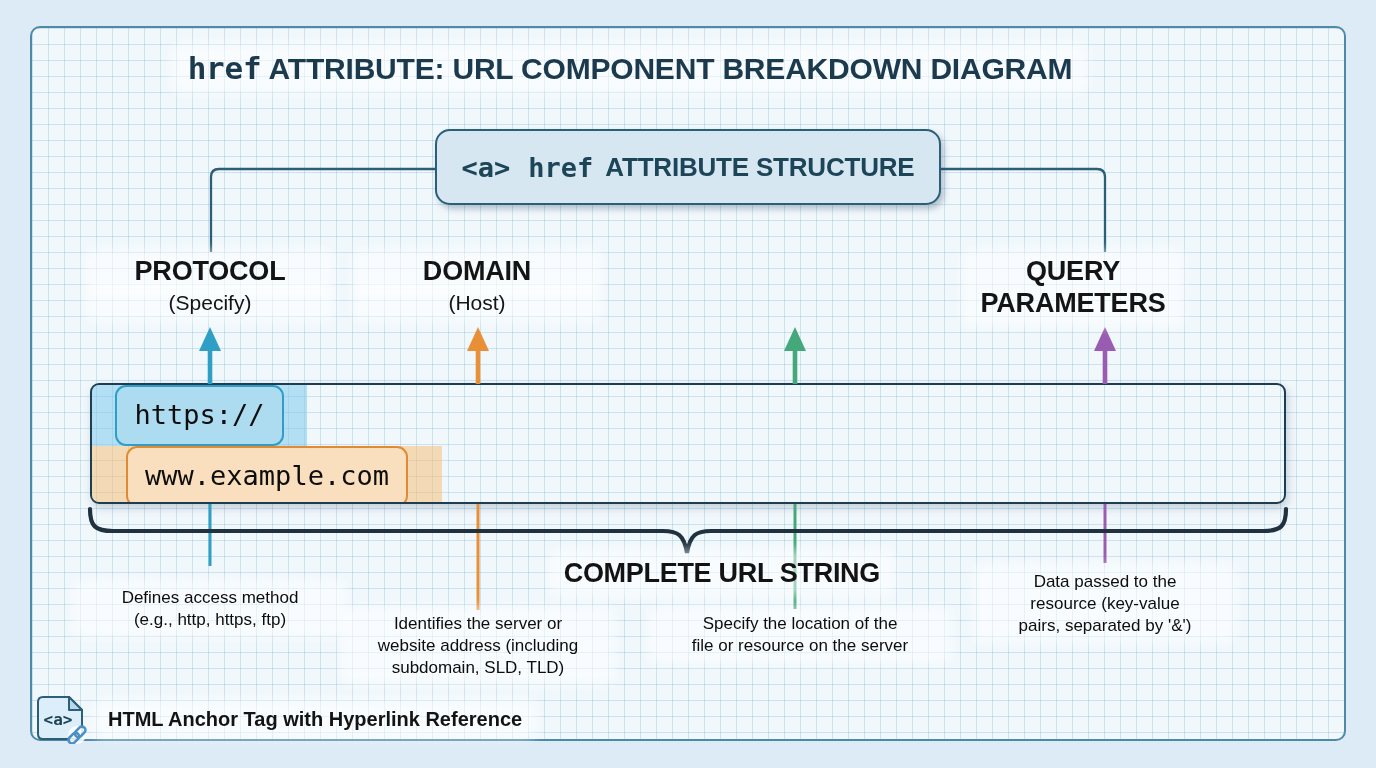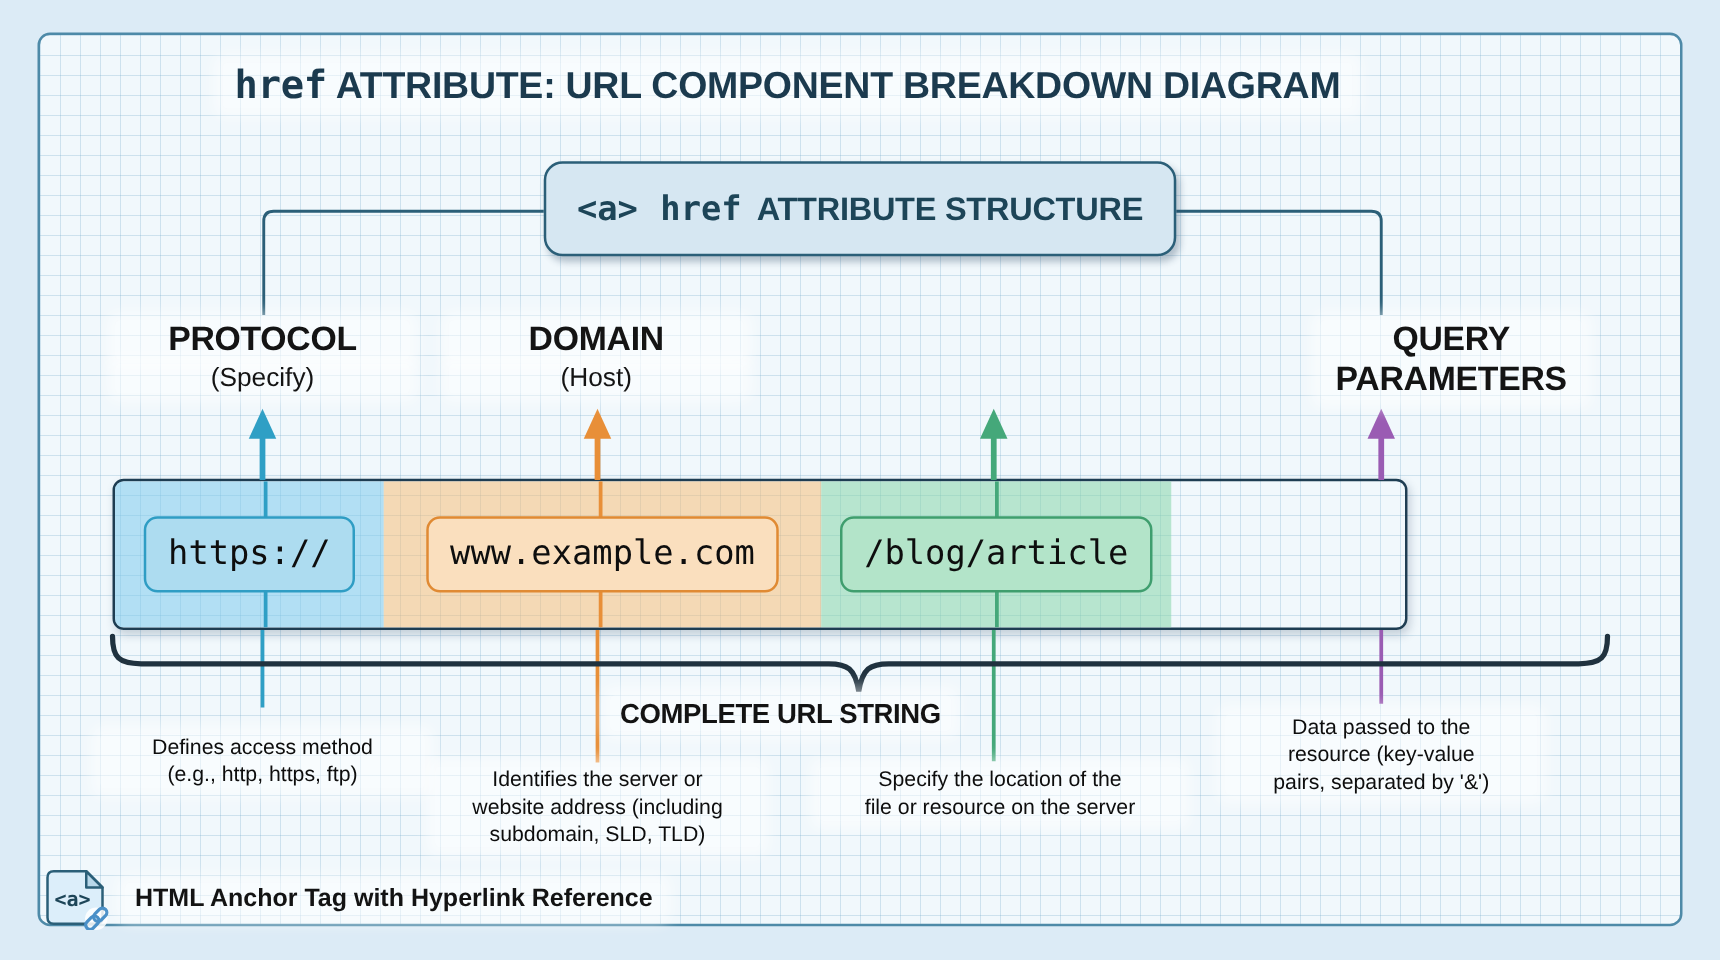--- a/index.html
+++ b/index.html
@@ -49,38 +49,39 @@
   }
   .structure-box .code { margin-left:18px; }
   .structure-box .label { font-size:26px; font-weight:800; margin-left:12px; letter-spacing:-0.2px; }
 
   .comp-header { position:absolute; text-align:center; color:#141414; z-index:3; }
   .comp-header .name { font-size:27px; font-weight:800; line-height:1.18; letter-spacing:-0.2px; }
   .comp-header .subtitle { font-size:21px; font-weight:400; margin-top:3px; }
 
   
   .url-bar {
-    position:absolute; left:90px; top:383px; width:1036px; height:121px;
+    position:absolute; left:90px; top:383px; width:1196px; height:121px;
     border:2.6px solid #1e3d52; border-radius:9px; overflow:hidden;
     display:flex; z-index:2;
     box-shadow:2px 4px 8px rgba(30,60,90,.22);
+    flex-direction:column;
   }
   .seg { position:relative; height:100%; background:var(--seg);
          display:flex; align-items:center; justify-content:center; }
   .seg-line { position:absolute; top:0; bottom:0; width:3px; background:var(--accent); z-index:0; }
   .code-box {
     position:relative; z-index:1;
     background:var(--boxbg); border:2.6px solid var(--boxborder); border-radius:11px;
     font-family:"DejaVu Sans Mono", monospace; font-size:27px; color:#0e0e0e;
     height:61px; line-height:56px; padding:0 17px; white-space:nowrap;
   }
 
   .complete-url {
-    position:absolute; left:488px; top:558px; width:400px; text-align:left;
-    font-size:22px; font-weight:800; color:#131313; letter-spacing:-0.3px; z-index:3;
+    position:absolute; left:488px; top:558px; width:400px; text-align:right;
+    font-size:27px; font-weight:800; color:#131313; letter-spacing:-0.3px; z-index:3;
   }
 
   .comp-desc {
     position:absolute; text-align:center; font-size:17px; line-height:1.28;
     color:#0d0d0d; white-space:pre-line; z-index:3;
   }
 
   .footer {
     position:absolute; left:34px; top:694px; display:flex; align-items:center; gap:10px; z-index:3;
   }
@@ -114,21 +115,21 @@
   </div>
 
   <div class="comp-header" style="left:92px; top:256px; width:236px;">
     <div class="name halo">PROTOCOL</div>
     <div class="subtitle halo">(Specify)</div>
   </div>
   <div class="comp-header" style="left:359px; top:256px; width:236px;">
     <div class="name halo">DOMAIN</div>
     <div class="subtitle halo">(Host)</div>
   </div>
-  <div class="comp-header" style="left:1056px; top:256px; width:210px;text-align:center;">
+  <div class="comp-header" style="left:968px; top:256px; width:210px;text-align:center;">
     <div class="name halo">QUERY PARAMETERS</div>
   </div>
 
   <div class="url-bar">
     <div class="seg comp-0" style="width: 215px; --accent: #2f9fc5; --seg: rgba(125,203,236,0.55); --boxbg: #addcf0; --boxborder: #2f9dc4;">
       <div class="seg-line" style="left:118.5px;"></div>
       <div class="code-box">https://</div>
     </div>
     <div class="seg comp-1" style="width: 350px; --accent: #e88f38; --seg: rgba(248,185,110,0.50); --boxbg: #fadfbe; --boxborder: #e08a33;">
       <div class="seg-line" style="left:171.5px;"></div>

